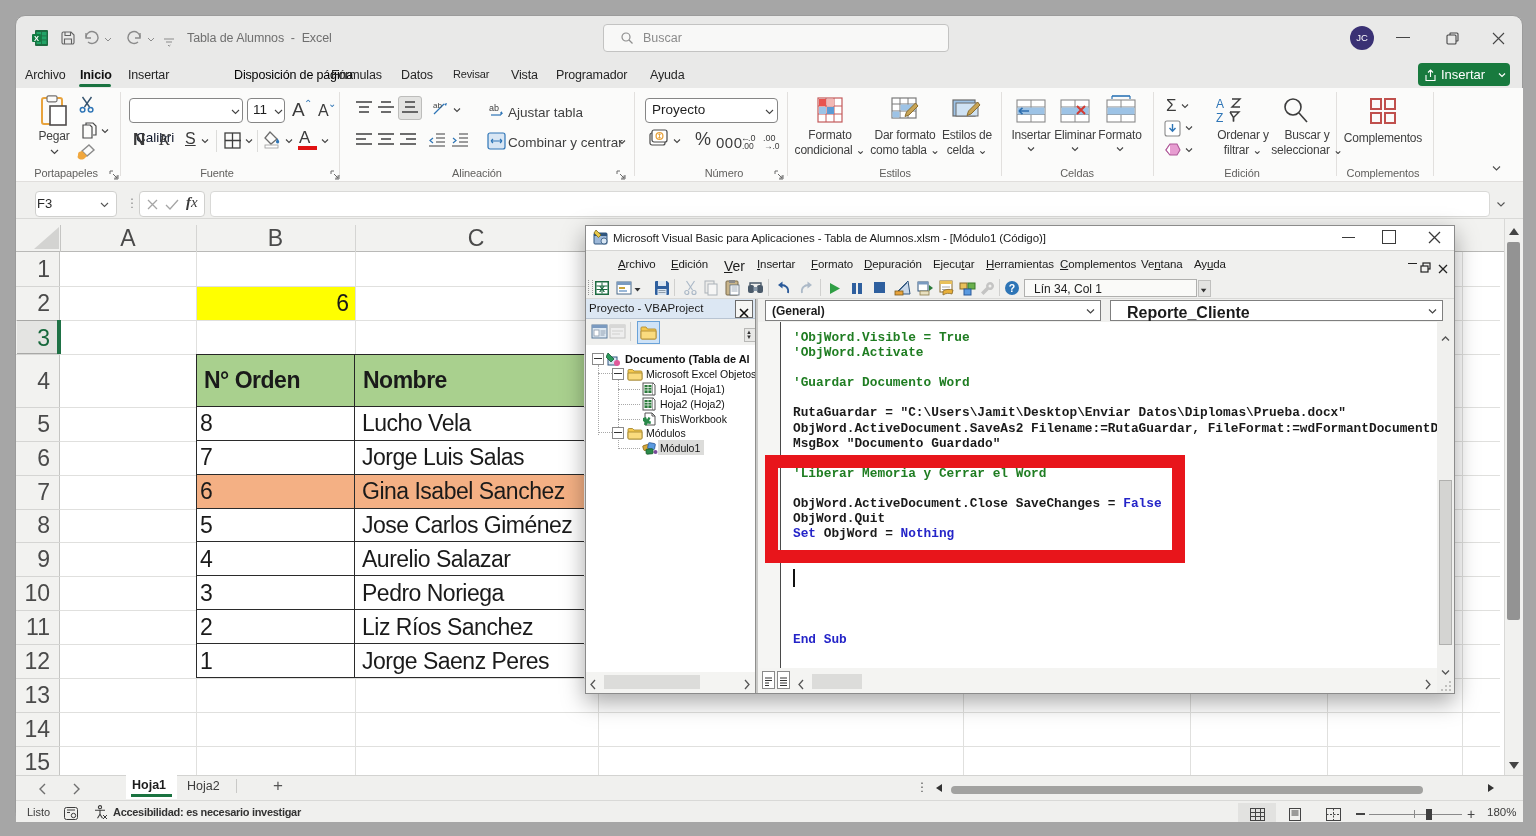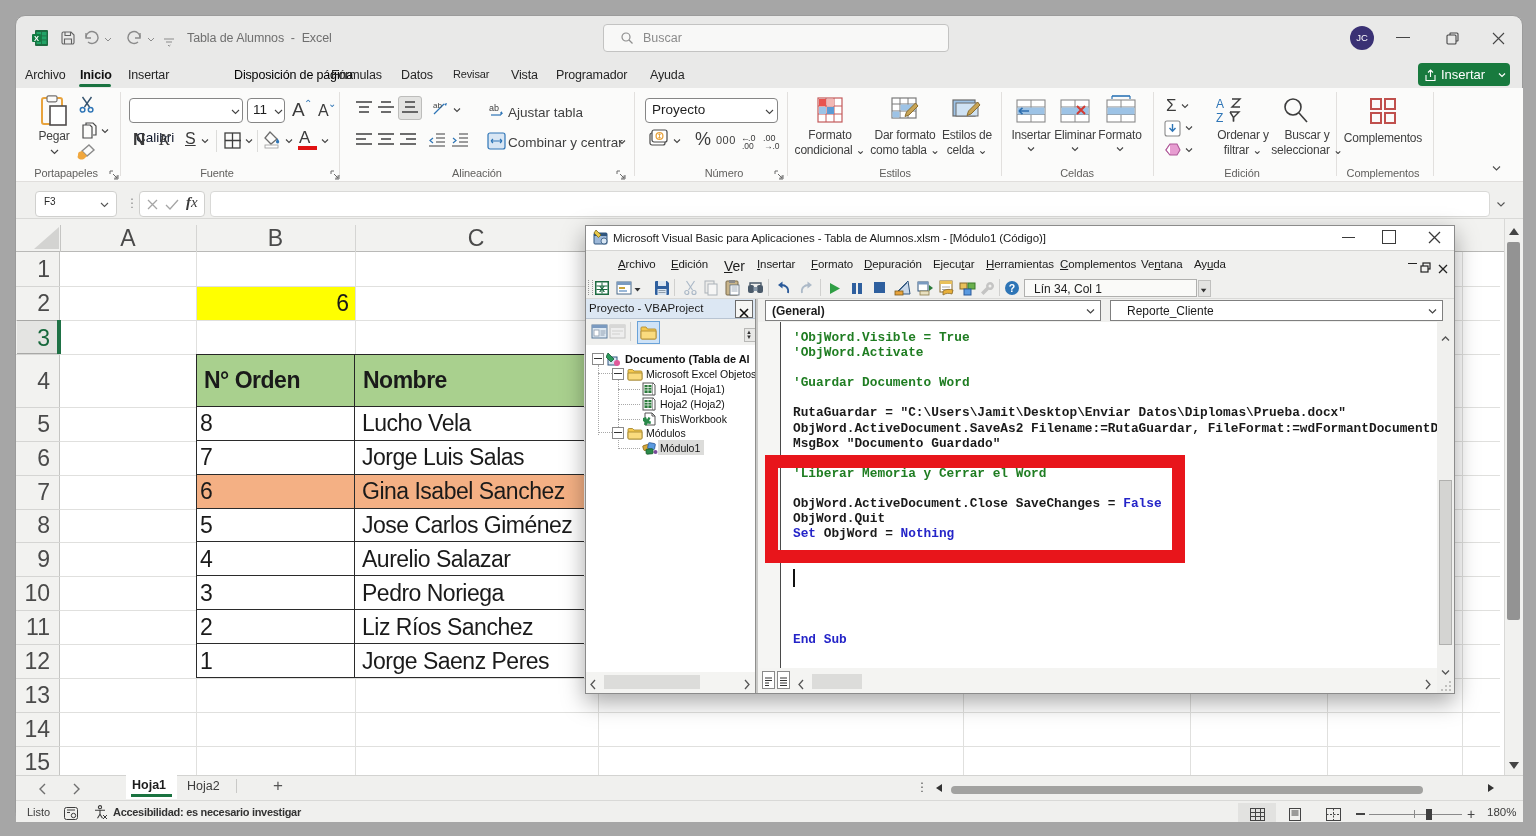--- a/index.html
+++ b/index.html
@@ -342,21 +342,21 @@
       <circle cx="10.5" cy="7" r="3.4" fill="none" stroke="#e8a33d" stroke-width="1.3"></circle>
       <path d="M10.5 4.5v5M9.3 5.5h2.4M9.3 8.5h2.4" stroke="#e8a33d" stroke-width="0.9"></path>
     </svg>
   </div>
 <div class="chev" style="left:673px;top:137px;">
     <svg width="8" height="8" viewBox="0 0 8 8" fill="none" stroke="#444" stroke-width="1.1">
       <path d="M1 2.5l3 3 3-3"></path>
     </svg>
   </div>
 <div class="abs" style="left:695px;top:129px;font-size:18px;color:#3c3c3c;">%</div>
-<div class="abs" style="left:716px;top:134px;font-size:11px;letter-spacing:0.5px;color:#3c3c3c;">000</div>
+<div class="abs" style="left:716px;top:134px;font-size:15px;letter-spacing:0.5px;color:#3c3c3c;">000</div>
 <div class="ico" style="left:741px;top:132px;">
     <svg width="19" height="17" viewBox="0 0 19 17">
       <text x="0" y="9" font-size="9" fill="#3c3c3c" font-family="Liberation Sans">←</text>
       <text x="7" y="9" font-size="9" fill="#3c3c3c" font-family="Liberation Sans">.0</text>
       <text x="1" y="16.5" font-size="8.5" fill="#3c3c3c" font-family="Liberation Sans">.00</text>
     </svg>
   </div>
 <div class="ico" style="left:763px;top:132px;">
     <svg width="19" height="17" viewBox="0 0 19 17">
       <text x="0" y="9" font-size="9" fill="#3c3c3c" font-family="Liberation Sans">.00</text>
@@ -495,21 +495,21 @@
       <rect x="2" y="2" width="10" height="10"></rect>
       <rect x="16" y="2" width="10" height="10"></rect>
       <rect x="2" y="16" width="10" height="10"></rect>
       <rect x="16" y="16" width="10" height="10"></rect>
     </svg>
   </div>
 <div class="btxt" style="left:1333px;top:131px;width:100px;">Complementos</div>
 
 <div class="abs" style="left:16px;top:182px;width:1507px;height:37px;background:#f0f0ee;border-bottom:1px solid #d9d9d7;box-sizing:border-box;"></div>
 <div class="abs" style="left:35px;top:191px;width:82px;height:26px;background:#fff;border:1px solid #d0d0ce;border-radius:4px;box-sizing:border-box;"></div>
-<div class="abs" style="left:44px;top:196px;font-size:10px;color:#2a2a2a;">F3</div>
+<div class="abs" style="left:37px;top:196px;font-size:13px;color:#2a2a2a;">F3</div>
 <div class="chev" style="left:100px;top:200px;">
     <svg width="9" height="9" viewBox="0 0 9 9" fill="none" stroke="#555" stroke-width="1.1">
       <path d="M1 3l3.5 3.5L8 3"></path>
     </svg>
   </div>
 <div class="abs" style="left:126px;top:196px;font-size:12px;color:#8a8a8a;letter-spacing:0;">⋮</div>
 <div class="abs" style="left:139px;top:191px;width:66px;height:26px;background:#fff;border:1px solid #d0d0ce;border-radius:4px;box-sizing:border-box;"></div>
 <div class="abs" style="left:146px;top:197px;width:13px;height:13px;"><svg width="13" height="13" viewBox="0 0 13 13" fill="none" stroke="#a5a5a5" stroke-width="1.3">
       <path d="M2 2l9 9M11 2l-9 9"></path>
     </svg></div>
@@ -935,21 +935,21 @@
 <div class="abs" style="left:755px;top:299px;width:3px;height:394px;background:#c9c9c7;border-left:1px solid #8f8f8d;box-sizing:border-box;"></div>
 
 <div class="abs" style="left:765px;top:300px;width:336px;height:21px;background:#fff;border:1px solid #7f7f7f;box-sizing:border-box;"></div>
 <div class="abs" style="left:772px;top:304px;font-size:12px;font-weight:bold;color:#1b1b1b;">(General)</div>
 <div class="chev" style="left:1086px;top:307px;">
     <svg width="9" height="9" viewBox="0 0 9 9" fill="none" stroke="#444" stroke-width="1.2">
       <path d="M1 2.5l3.5 3.5L8 2.5"></path>
     </svg>
   </div>
 <div class="abs" style="left:1110px;top:300px;width:333px;height:21px;background:#fff;border:1px solid #7f7f7f;box-sizing:border-box;"></div>
-<div class="abs" style="left:1118px;top:304px;font-size:12px;font-weight:normal;color:#1b1b1b;padding-left:9px;">Reporte_Cliente</div>
+<div class="abs" style="left:1118px;top:304px;font-size:16px;font-weight:bold;color:#1b1b1b;padding-left:9px;">Reporte_Cliente</div>
 <div class="chev" style="left:1428px;top:307px;">
     <svg width="9" height="9" viewBox="0 0 9 9" fill="none" stroke="#444" stroke-width="1.2">
       <path d="M1 2.5l3.5 3.5L8 2.5"></path>
     </svg>
   </div>
 
 <div class="abs" style="left:758px;top:322px;width:679px;height:346px;background:#ffffff;"></div>
 <div class="abs" style="left:758px;top:322px;width:23px;height:346px;background:#f5f5f3;border-right:1px solid #4a4a4a;box-sizing:border-box;"></div>
 <pre class="abs mono" style="left:782px;top:330px;margin:0;font-size:12.8px;font-weight:bold;line-height:15.1px;color:#1a1a1a;width:655px;height:340px;overflow:hidden;padding-left:11px;"><span style="color:#1f7d22">'ObjWord.Visible = True
 'ObjWord.Activate

